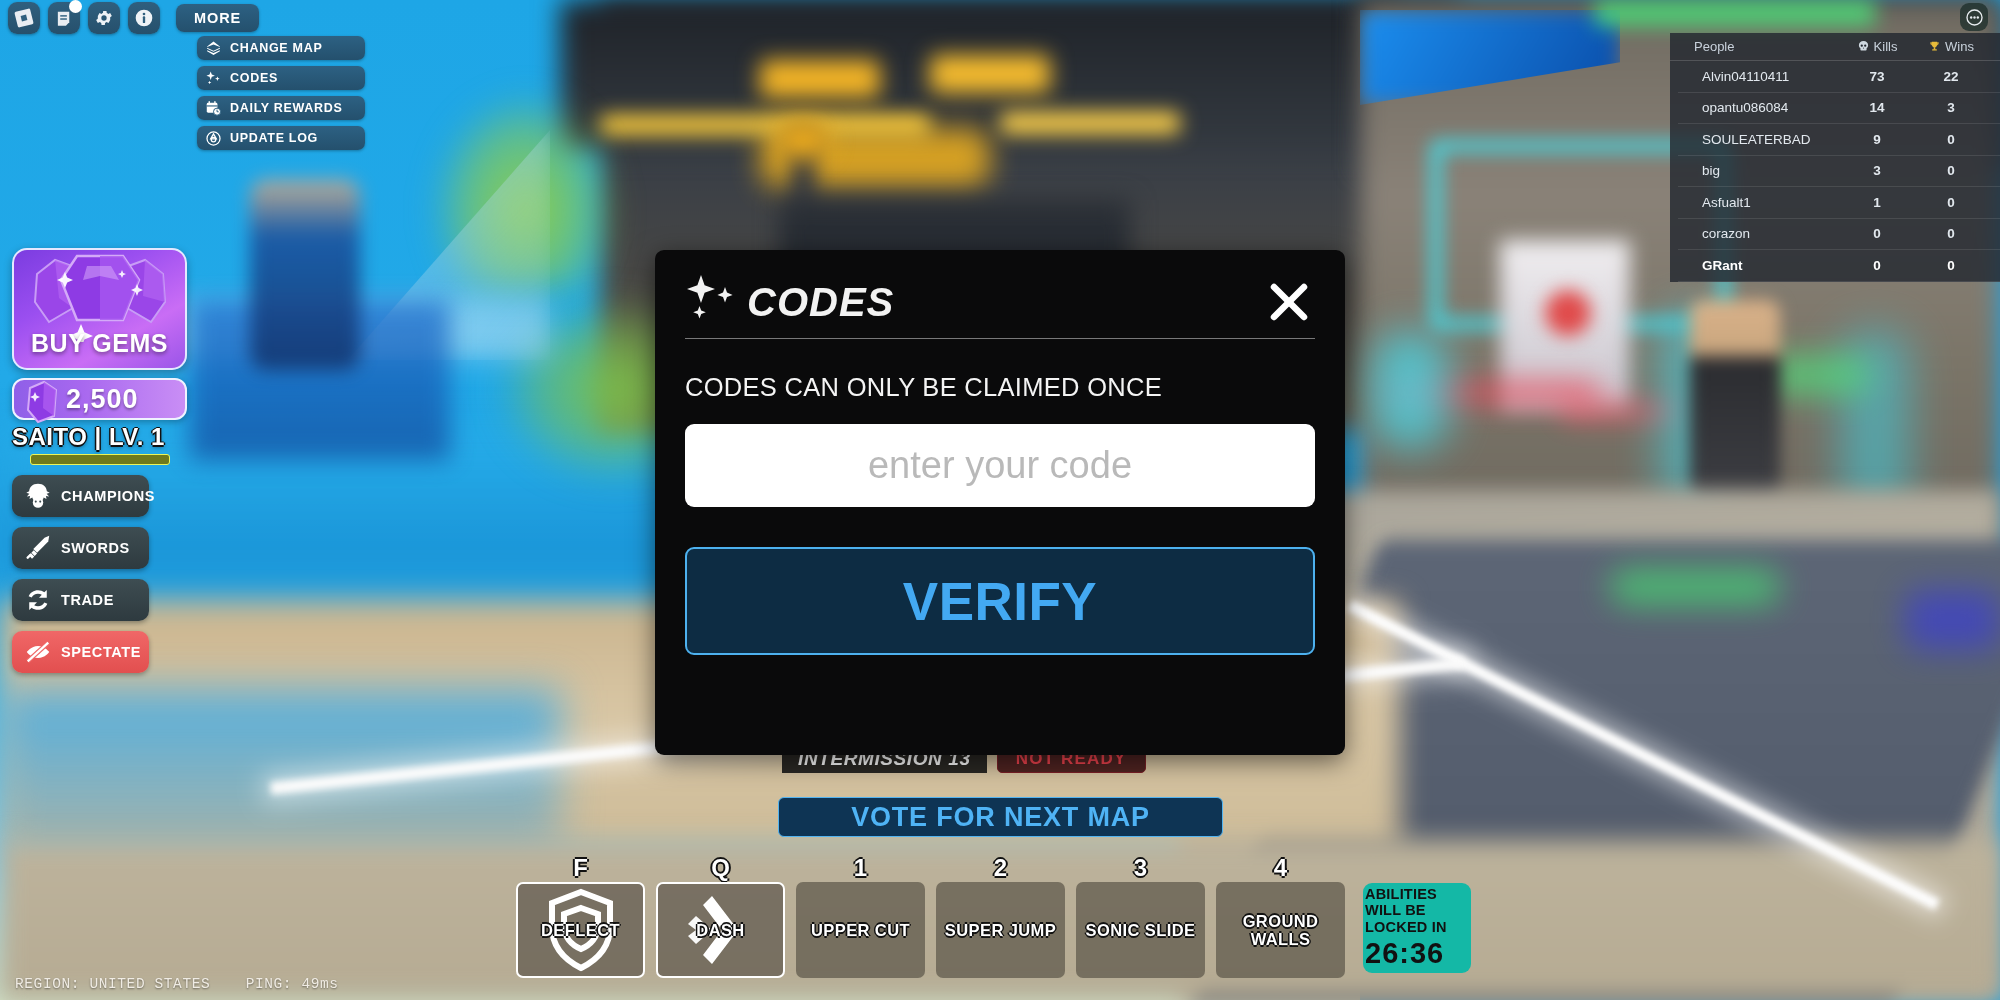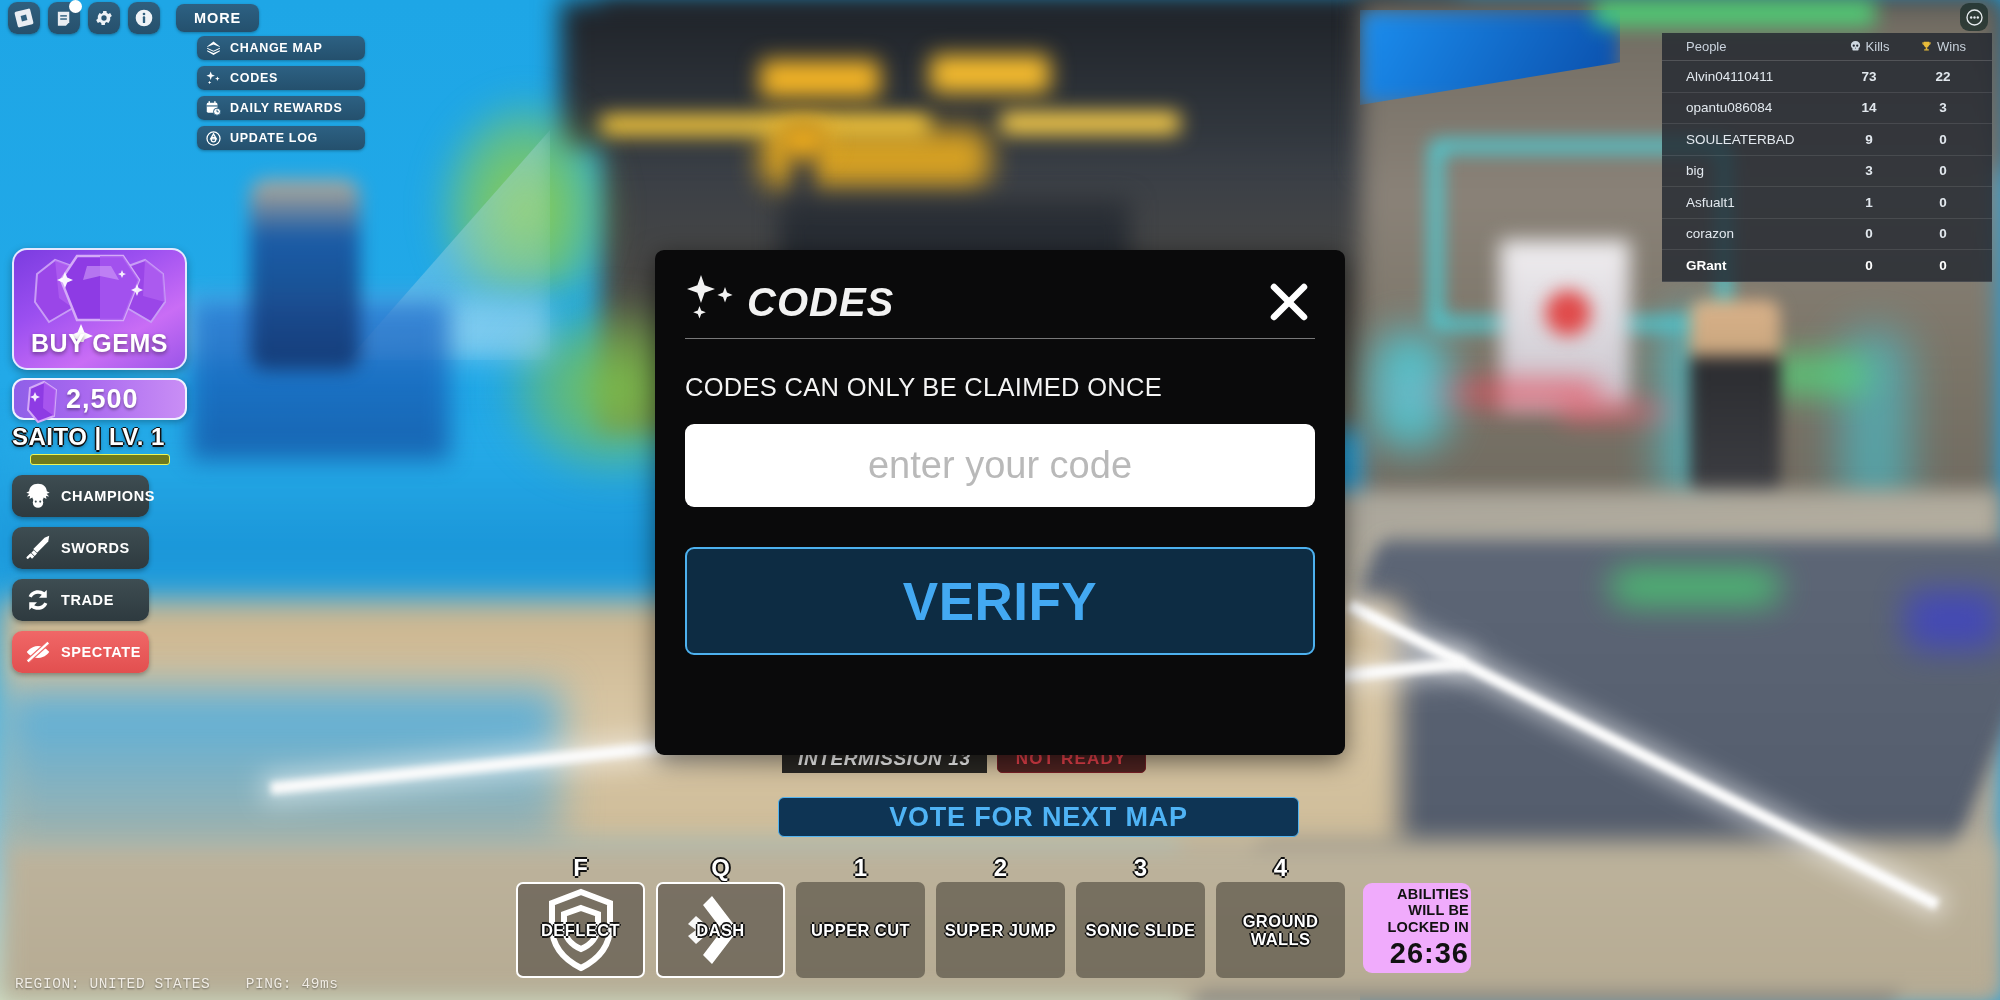--- a/index.html
+++ b/index.html
@@ -235,34 +235,35 @@
     background:linear-gradient(180deg,#3e4d52,#2e3a3f);
     display:flex; align-items:center; gap:7px; padding-left:10px;
     color:#fff; font-size:14.5px; font-weight:700; letter-spacing:.6px;
     box-shadow:0 2px 5px rgba(0,0,0,.32);
   }
   .side-btn.spectate { background:linear-gradient(180deg,#f06767,#e24f4f); }
   .side-btn .sb-icon { width:32px; height:30px; flex:0 0 32px; display:flex; align-items:center; justify-content:center; }
 
   
   #leaderboard {
-    position:absolute; right:8px; top:33px; width:330px; z-index:18;
+    position:absolute; right:0px; top:33px; width:330px; z-index:18;
     background:rgba(32,38,46,.80);
   }
   .lb-head {
     display:flex; align-items:center; height:28px; padding:0 12px;
     color:#c9d2dc; font-size:13px;
     border-bottom:1px solid rgba(255,255,255,.16);
   }
   .lb-head .c-name { flex:1; padding-left:12px; }
   .lb-head .c-kills, .lb-head .c-wins { width:74px; text-align:center; display:flex; align-items:center; justify-content:center; gap:4px; }
   .lb-row {
     display:flex; align-items:center; height:31.5px; padding:0 12px;
     color:#e2e8ee; font-size:13.5px;
     border-bottom:1px solid rgba(255,255,255,.10);
+    margin-left:8px;
   }
   .lb-row .c-name { flex:1; padding-left:12px; }
   .lb-row .c-kills, .lb-row .c-wins { width:74px; text-align:center; font-weight:600; }
   .lb-row.me { color:#fff; font-weight:700; }
   #chat-btn {
     position:absolute; right:12px; top:3px; width:28px; height:28px;
     border-radius:9px; background:rgba(30,48,44,.78);
     display:flex; align-items:center; justify-content:center; z-index:19;
   }
 
@@ -312,21 +313,21 @@
     font-size:19px; font-weight:800; font-style:italic; letter-spacing:.6px;
     padding:0 16px; display:flex; align-items:center;
   }
   .not-ready {
     background:rgba(60,12,16,.88); border:1.5px solid #7a2026;
     border-radius:5px; color:#f2434e; font-size:17px; font-weight:700;
     letter-spacing:1.2px; padding:0 18px; display:flex; align-items:center;
     margin-left:10px;
   }
   #vote-map {
-    position:absolute; left:778px; top:797px; width:521px; height:40px;
+    position:absolute; left:778px; top:797px; width:445px; height:40px;
     background:#0e3454; border:1.6px solid #53b4f0; border-radius:6px;
     display:flex; align-items:center; justify-content:center;
     color:#4fb3f5; font-size:27px; font-weight:700; letter-spacing:.8px;
     z-index:15;
   }
 
   
   #ability-bar {
     position:absolute; left:516px; top:856px; z-index:15;
     display:flex; align-items:flex-start; gap:11px;
@@ -345,22 +346,22 @@
   }
   .slot-box.active { border:2.5px solid #fff; background:rgba(92,86,76,.70); }
   .slot-glyph { position:absolute; inset:0; display:flex; align-items:center; justify-content:center; }
   .slot-label {
     position:relative; z-index:2; color:#fff; font-size:16.5px; font-weight:700;
     letter-spacing:.4px; text-align:center; line-height:1.12;
     text-shadow:-1.6px 0 #111,0 1.6px #111,1.6px 0 #111,0 -1.6px #111;
   }
   #lock-timer {
     width:108px; height:90px; margin-top:27px; margin-left:7px;
-    background:#f0abfc; border-radius:9px;
-    display:flex; flex-direction:column; align-items:flex-end; justify-content:center;
+    background:#14b8a6; border-radius:9px;
+    display:flex; flex-direction:column; align-items:flex-start; justify-content:center;
     color:#111; padding:4px 2px;
   }
   .lock-text { font-size:14.5px; font-weight:800; line-height:1.12; text-align:center; letter-spacing:.2px; }
   .lock-time { font-size:29px; font-weight:800; letter-spacing:1px; margin-top:2px; }
 
   
   #region-ping {
     position:absolute; left:15px; bottom:8px; z-index:15;
     color:#f0ece4; font-family:"Liberation Mono", monospace;
     font-size:14.5px; letter-spacing:.6px;

